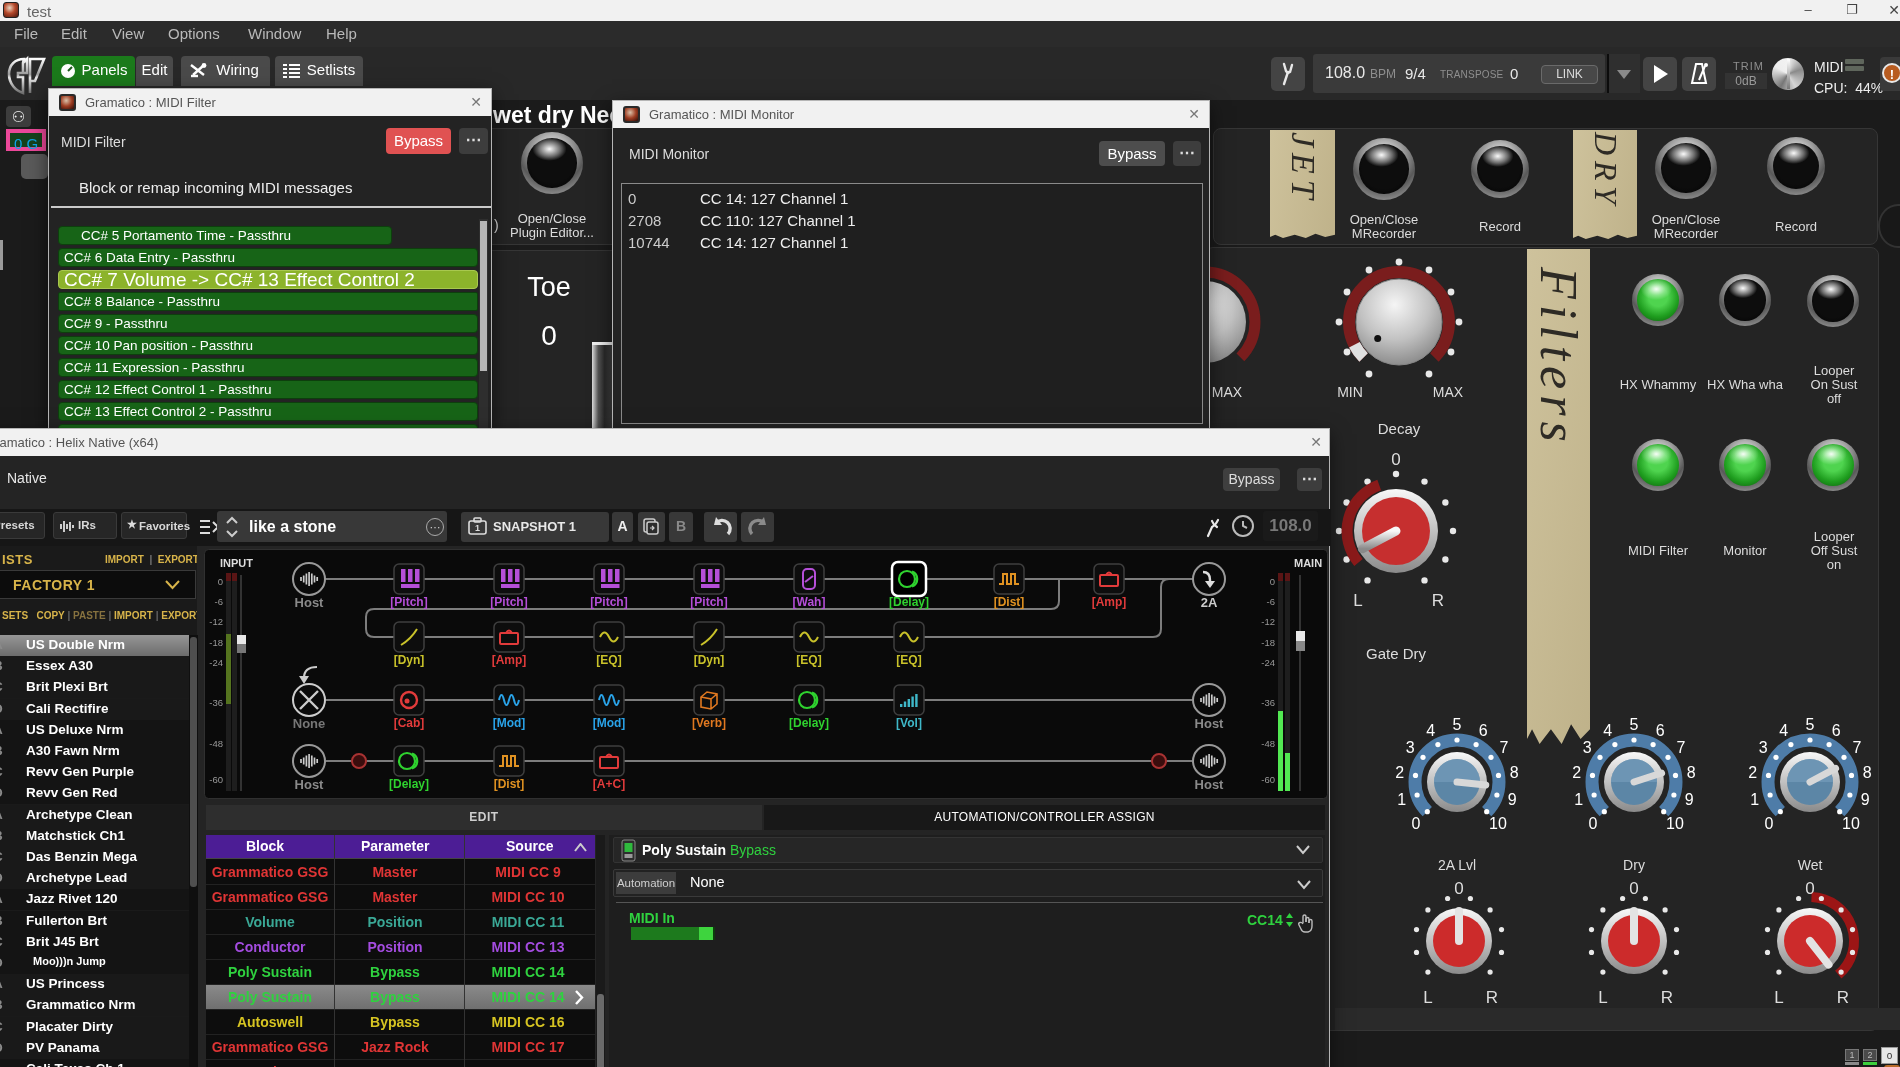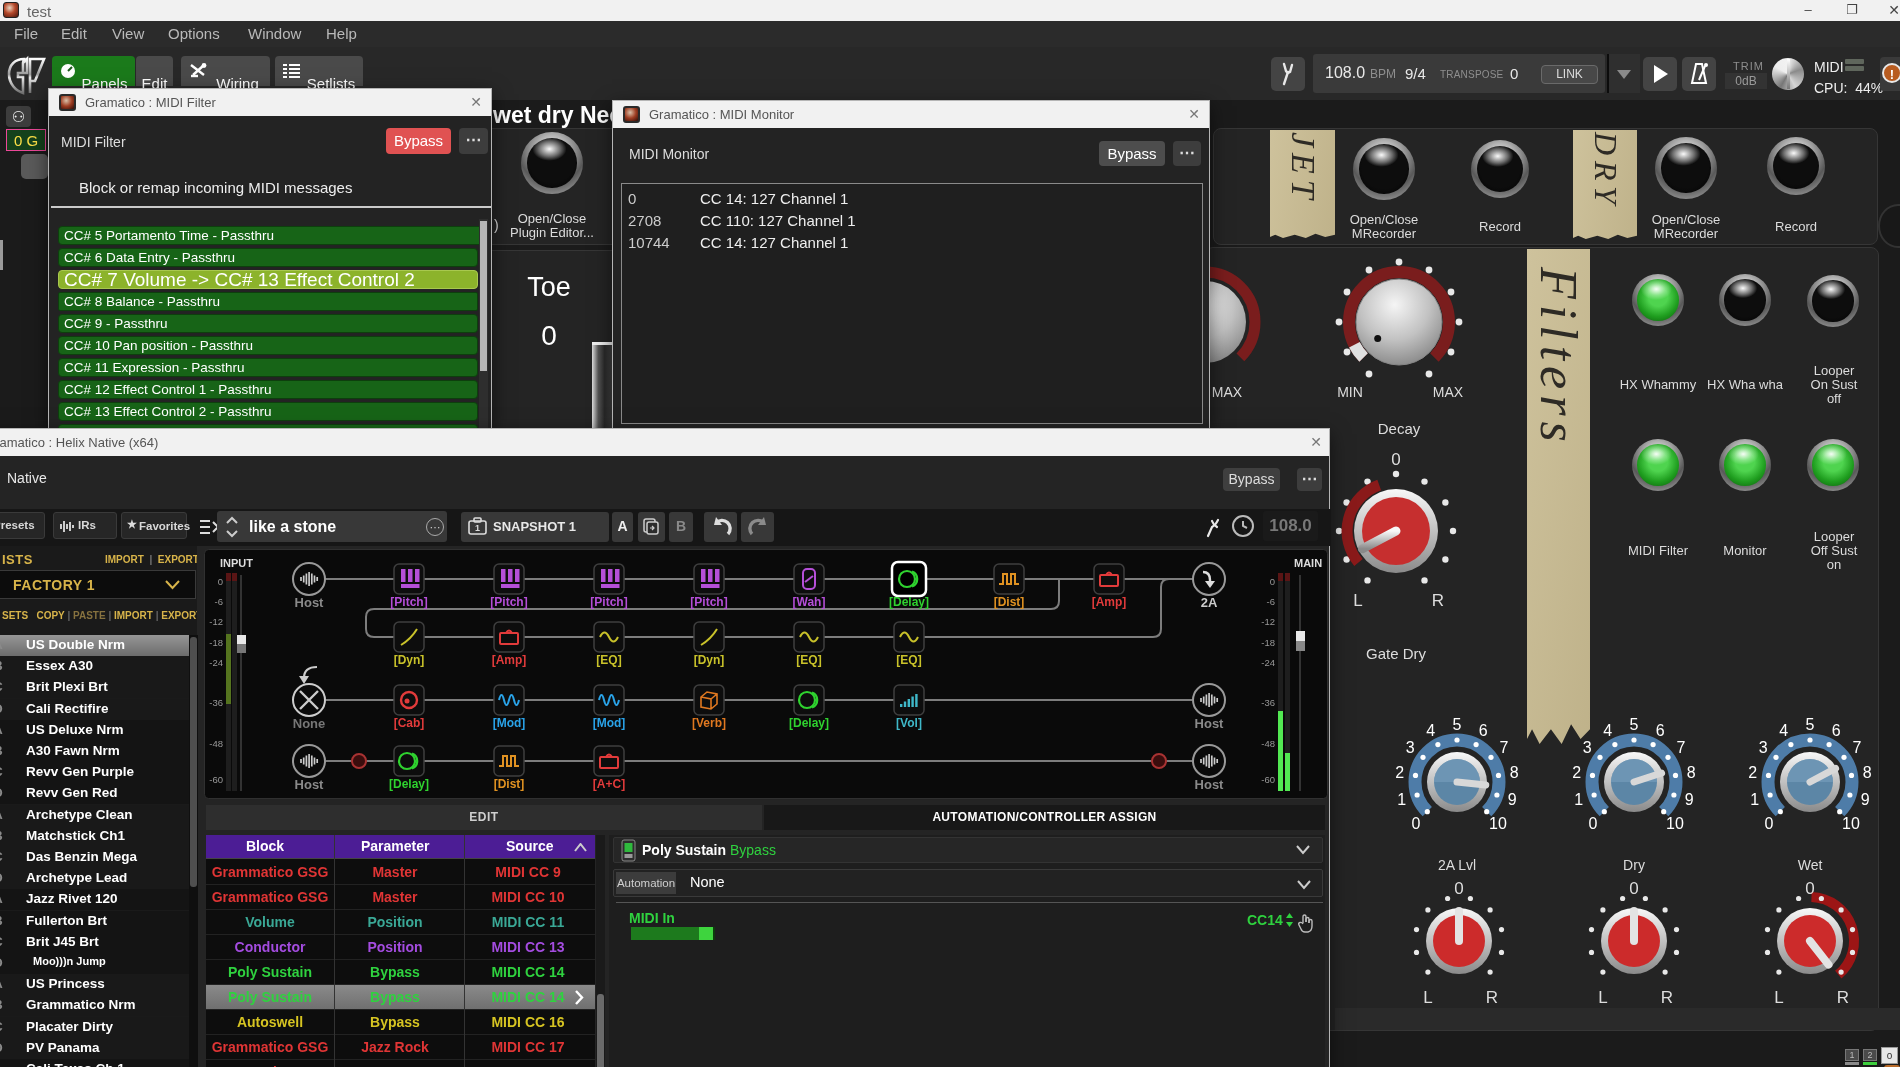--- a/index.html
+++ b/index.html
@@ -12,21 +12,21 @@
 #titlebar .ticon { left:3px; top:2px; width:16px; height:16px; border-radius:3px;
   background:radial-gradient(circle at 40% 35%, #e8d5c0 0%, #b5482a 45%, #5a1d10 90%); border:1px solid #222; }
 #titlebar .ttext { left:27px; top:3px; font-size:15px; color:#666; }
 .winbtn { top:0px; width:44px; height:21px; color:#444; font-size:13px; text-align:center; line-height:20px; }
 #menubar { left:0; top:21px; width:1900px; height:26px; background:#2b2b2b; z-index:5; }
 .mitem { top:4px; font-size:15px; color:#b9b9b9; }
 #toolbar { left:0; top:47px; width:1900px; height:53px; background:#282828; z-index:5; }
 .tab { top:9px; height:30px; border-radius:4px 4px 0 0; background:#4a4a4a; color:#fff;
   font-size:15px; text-align:center; }
 .tab.green { background:#1b7a1b; }
-.tab span { display:inline-block; margin-top:19px; }
+.tab span { display:inline-block; margin-top:5px; }
 
 .tbtn { background:#444; border-radius:5px; }
 #bpmbox { left:1313px; top:7px; width:292px; height:39px; background:#3a3a3a; border-radius:3px; }
 #linkbtn { left:228px; top:11px; width:57px; height:19px; background:#484848; border:1px solid #6a6a6a;
   border-radius:4px; color:#ddd; font-size:12px; text-align:center; line-height:17px; }
 .graylab { color:#8e8e8e; }
 
 #rack { left:0; top:100px; width:1900px; height:967px; background:#1b1b1b; z-index:1; }
 .panel { background:#242424; border:1px solid #363636; border-radius:8px; }
 .tape { background:linear-gradient(100deg,#cec29c,#bfb28a); color:#33302a; }
@@ -140,21 +140,21 @@
   <div class="abs" style="left:1814px;top:12px;font-size:14px;color:#eee;">MIDI</div>
   <div class="abs" style="left:1845px;top:12px;width:19px;height:5px;background:#5f665c;border-radius:1px;"></div>
   <div class="abs" style="left:1845px;top:19px;width:19px;height:5px;background:#5f665c;border-radius:1px;"></div>
   <div class="abs" style="left:1814px;top:33px;font-size:14px;color:#eee;">CPU:&nbsp; 44%</div>
   <div class="abs" style="left:1880px;top:10px;width:20px;height:34px;background:#3a3a3a;border-radius:4px 0 0 4px;">
     <div style="position:absolute;left:2px;top:6px;width:20px;height:20px;border-radius:50%;background:#b85c20;border:2px solid #e8e8e8;color:#fff;font-weight:bold;font-size:13px;text-align:center;line-height:19px;">!</div>
       </div>
 </div>
 <div id="rack" class="abs">
 <div class="abs" style="left:6px;top:6px;width:25px;height:21px;background:#3d3d3d;border-radius:4px;color:#eee;font-size:15px;text-align:center;line-height:21px;">⚇</div>
-<div class="abs" style="left:6px;top:29px;width:40px;height:22px;background:#15421c;border:1px solid #ec4899;color:#fde047;font-size:15px;text-align:center;line-height:21px;">0 G</div>
+<div class="abs" style="left:6px;top:29px;width:40px;height:22px;background:#15421c;border:4px solid #ec4899;color:#0ea5e9;font-size:15px;text-align:center;line-height:21px;">0 G</div>
 <div class="abs" style="left:21px;top:54px;width:27px;height:25px;background:#5a5a5a;border-radius:5px;"></div>
 <div class="abs" style="left:0px;top:140px;width:3px;height:30px;background:#9a9a9a;"></div>
 <div class="abs" style="left:493px;top:2px;font-size:23px;font-weight:bold;color:#fff;">wet dry Neck</div>
 <div class="panel abs" style="left:478px;top:28px;width:142px;height:117px;"></div>
 <div class="led abs" style="left:521px;top:32px;width:62px;height:62px;z-index:1;">
         <div class="core"></div>
       </div>
 <div class="led-label abs" style="left:492px;top:112px;width:120px;font-size:13px;">Open/Close<br>Plugin Editor...</div>
 <div class="abs" style="left:494px;top:117px;color:#ddd;font-size:14px;">)</div>
 <div class="panel abs" style="left:478px;top:150px;width:142px;height:182px;"></div>
@@ -435,21 +435,21 @@
 <div class="tbar">
         <div class="gpic"></div>
         <div class="ttl">Gramatico : MIDI Filter</div>
         <div class="wx">✕</div>
       </div>
 <div style="position:absolute;left:12px;top:45px;font-size:14px;color:#ddd;">MIDI Filter</div>
 <div class="bypassbtn" style="left:337px;top:39px;width:65px;height:26px;background:#e05252;line-height:26px;">Bypass</div>
 <div class="dots3" style="left:410px;top:39px;width:29px;height:26px;line-height:24px;">⋯</div>
 <div style="position:absolute;left:30px;top:90px;font-size:15px;color:#eee;">Block or remap incoming MIDI messages</div>
 <div style="position:absolute;left:2px;top:117px;width:440px;height:2px;background:#cacaca;"></div>
-<div style="position:absolute;left:9px;top:137px;width:428px;height:19px;background:#176417;border:1px solid #0d3f0d;border-radius:4px;color:#fff;font-size:13.5px;line-height:18px;padding-left:5px;white-space:nowrap;overflow:hidden;">CC# 5 Portamento Time - Passthru</div>
+<div style="position:absolute;left:9px;top:137px;width:334px;height:19px;background:#176417;border:1px solid #0d3f0d;border-radius:4px;color:#fff;font-size:13.5px;line-height:18px;padding-left:22px;white-space:nowrap;overflow:hidden;">CC# 5 Portamento Time - Passthru</div>
 <div style="position:absolute;left:9px;top:159px;width:420px;height:19px;background:#176417;border:1px solid #0d3f0d;border-radius:4px;color:#fff;font-size:13.5px;line-height:18px;padding-left:5px;white-space:nowrap;overflow:hidden;">CC# 6 Data Entry - Passthru</div>
 <div style="position:absolute;left:9px;top:181px;width:420px;height:19px;background:#8cb32b;border:1px solid #a8c84e;border-radius:4px;color:#fff;font-size:19px;line-height:18px;padding-left:5px;white-space:nowrap;overflow:hidden;">CC# 7 Volume -&gt; CC# 13 Effect Control 2</div>
 <div style="position:absolute;left:9px;top:203px;width:420px;height:19px;background:#176417;border:1px solid #0d3f0d;border-radius:2px;color:#fff;font-size:13.5px;line-height:18px;padding-left:5px;white-space:nowrap;overflow:hidden;">CC# 8 Balance - Passthru</div>
 <div style="position:absolute;left:9px;top:225px;width:420px;height:19px;background:#176417;border:1px solid #0d3f0d;border-radius:4px;color:#fff;font-size:13.5px;line-height:18px;padding-left:5px;white-space:nowrap;overflow:hidden;">CC# 9 - Passthru</div>
 <div style="position:absolute;left:9px;top:247px;width:420px;height:19px;background:#176417;border:1px solid #0d3f0d;border-radius:4px;color:#fff;font-size:13.5px;line-height:18px;padding-left:5px;white-space:nowrap;overflow:hidden;">CC# 10 Pan position - Passthru</div>
 <div style="position:absolute;left:9px;top:269px;width:420px;height:19px;background:#176417;border:1px solid #0d3f0d;border-radius:4px;color:#fff;font-size:13.5px;line-height:18px;padding-left:5px;white-space:nowrap;overflow:hidden;">CC# 11 Expression - Passthru</div>
 <div style="position:absolute;left:9px;top:291px;width:420px;height:19px;background:#176417;border:1px solid #0d3f0d;border-radius:4px;color:#fff;font-size:13.5px;line-height:18px;padding-left:5px;white-space:nowrap;overflow:hidden;">CC# 12 Effect Control 1 - Passthru</div>
 <div style="position:absolute;left:9px;top:313px;width:420px;height:19px;background:#176417;border:1px solid #0d3f0d;border-radius:4px;color:#fff;font-size:13.5px;line-height:18px;padding-left:5px;white-space:nowrap;overflow:hidden;">CC# 13 Effect Control 2 - Passthru</div>
 <div style="position:absolute;left:9px;top:335px;width:420px;height:19px;background:#176417;border:1px solid #0d3f0d;border-radius:4px;color:#fff;font-size:13.5px;line-height:18px;padding-left:5px;white-space:nowrap;overflow:hidden;">CC# 14 - Passthru</div>
 <div style="position:absolute;left:430px;top:130px;width:9px;height:211px;background:#2e2e2e;"></div>
@@ -833,21 +833,21 @@
         <rect x="1081" y="24" width="5" height="218" fill="#1e1e1e"></rect>
         <rect x="1074" y="24" width="5" height="8" fill="#5a1515"></rect>
         <rect x="1081" y="24" width="5" height="8" fill="#5a1515"></rect>
         <rect x="1074" y="162" width="5" height="80" fill="#52e852"></rect>
         <rect x="1081" y="204" width="5" height="38" fill="#52e852"></rect>
         <rect x="1095" y="26" width="2" height="216" fill="#333"></rect>
         <rect x="1092" y="82" width="9" height="20" fill="#e8e8e8"></rect>
         <rect x="1092" y="92" width="9" height="10" fill="#888"></rect>
       </svg>
 <div style="position:absolute;left:249px;top:376px;width:556px;height:25px;background:#2e2e2e;color:#cfcfcf;font-weight:bold;font-size:12px;text-align:center;line-height:25px;letter-spacing:.5px;">EDIT</div>
-<div style="position:absolute;left:807px;top:376px;width:561px;height:25px;background:#181818;color:#fff;font-weight:bold;font-size:12px;text-align:center;line-height:25px;letter-spacing:.3px;">AUTOMATION/CONTROLLER ASSIGN</div>
+<div style="position:absolute;left:807px;top:376px;width:561px;height:25px;background:#181818;color:#fff;font-weight:normal;font-size:12px;text-align:center;line-height:25px;letter-spacing:.3px;">AUTOMATION/CONTROLLER ASSIGN</div>
 <div style="position:absolute;left:249px;top:406px;width:389px;height:294px;background:#0d0d0d;overflow:hidden;">
 <div style="position:absolute;left:0;top:0;width:389px;height:24px;background:#4c1d95;border-bottom:1px solid #444;">
           <span style="position:absolute;left:40px;top:3px;font-size:14px;font-weight:bold;color:#fff;">Block</span>
           <span style="position:absolute;left:155px;top:3px;font-size:14px;font-weight:bold;color:#fff;">Parameter</span>
           <span style="position:absolute;left:300px;top:3px;font-size:14px;font-weight:bold;color:#fff;">Source</span>
           <svg style="position:absolute;left:368px;top:8px;" width="13" height="9" viewBox="0 0 13 9">
             <path d="M1 8 L6.5 1 L12 8" stroke="#ccc" stroke-width="2" fill="none"></path>
           </svg>
         </div>
 <div style="position:absolute;left:0;top:25px;width:389px;height:25px;border-bottom:1px solid #222;">

